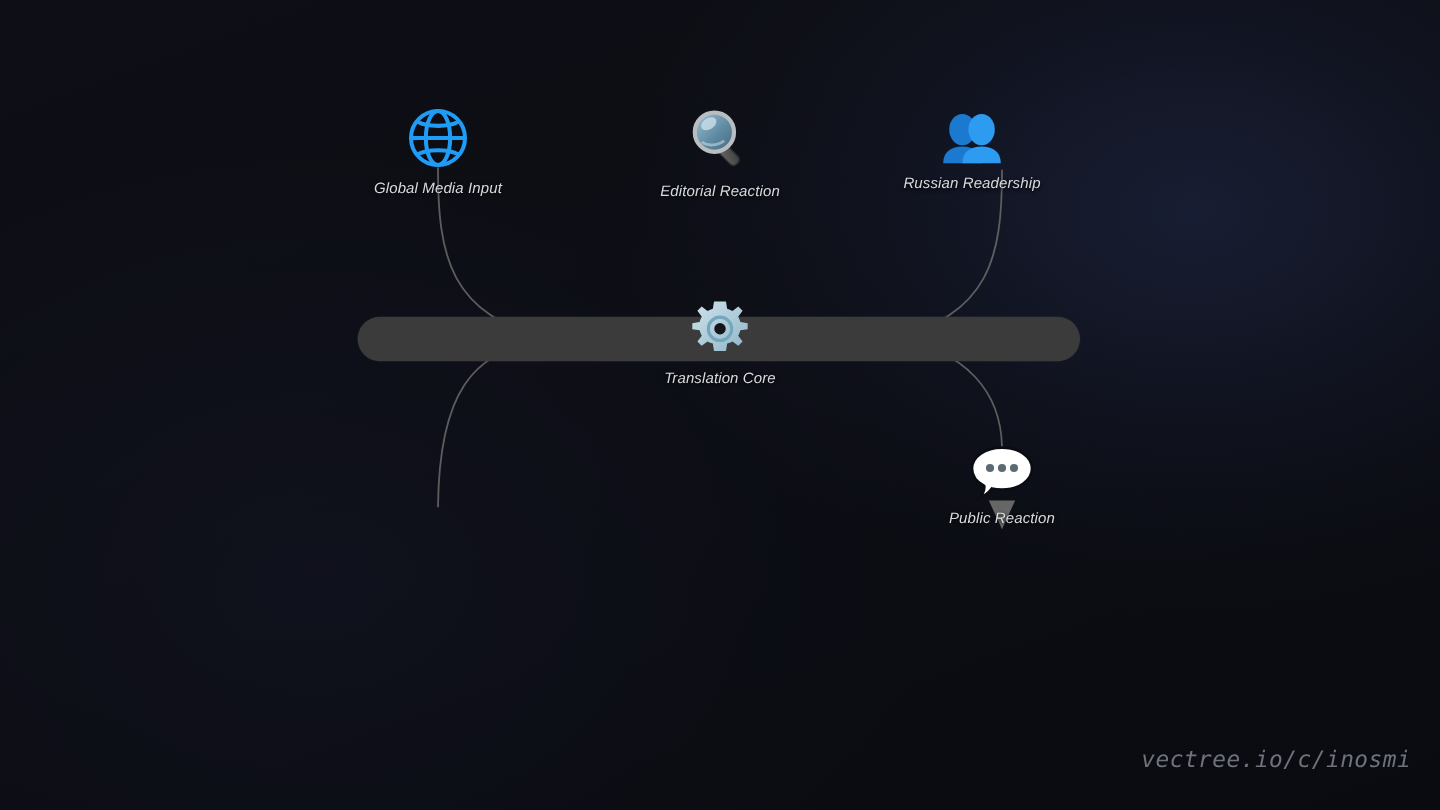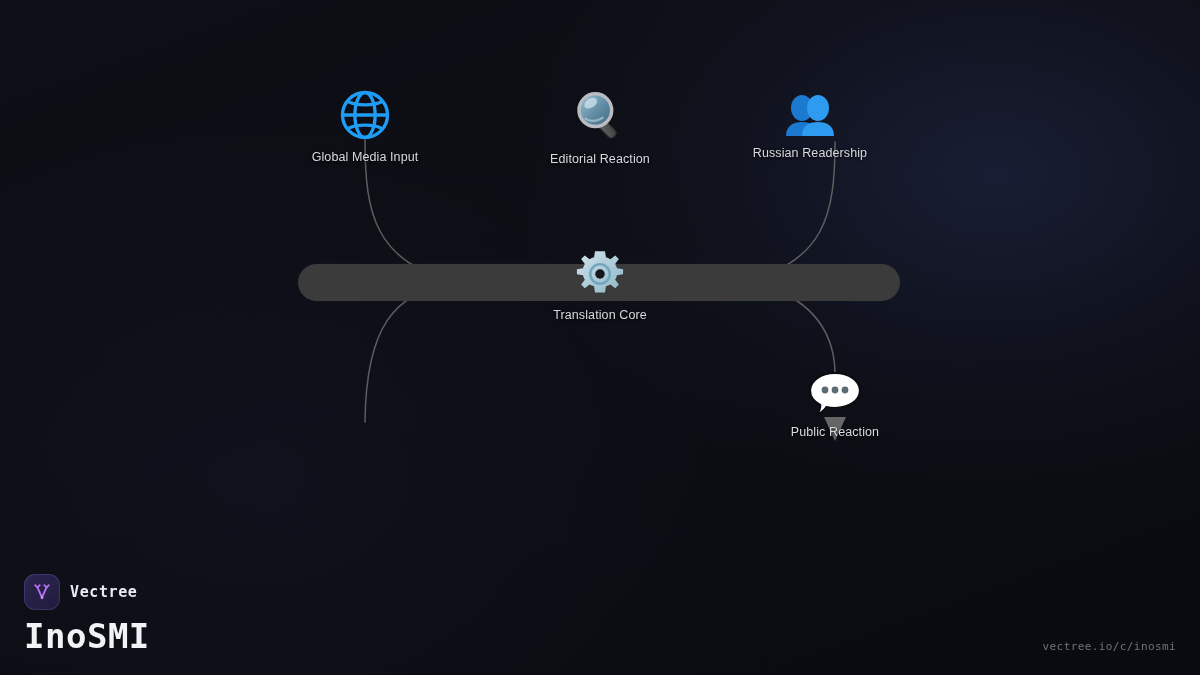--- a/index.html
+++ b/index.html
@@ -10,20 +10,21 @@
   #stage {
     position: relative;
     width: 1200px;
     height: 675px;
     overflow: hidden;
     background:
       radial-gradient(ellipse 620px 430px at 83% 26%, rgba(40,52,95,0.42) 0%, rgba(28,36,68,0.18) 45%, rgba(13,14,20,0) 78%),
       radial-gradient(ellipse 700px 520px at 22% 72%, rgba(22,26,48,0.30) 0%, rgba(13,14,20,0) 72%),
       linear-gradient(160deg, #0e0f16 0%, #0c0d13 55%, #0a0b10 100%);
     font-family: "Liberation Sans", sans-serif;
+    font-style: italic;
     -webkit-font-smoothing: antialiased;
   }
   .curves {
     position: absolute;
     left: 0; top: 0;
     width: 1200px; height: 675px;
     pointer-events: none;
   }
   .bar {
     position: absolute;
@@ -107,23 +108,23 @@
     font-family: "DejaVu Sans Mono", "Liberation Mono", monospace;
     font-size: 34px;
     font-weight: bold;
     color: #f2f3f6;
     letter-spacing: 0.5px;
     line-height: 1;
   }
   .site-url {
     position: absolute;
     right: 24px;
-    top: 640px;
+    top: 622px;
     font-family: "DejaVu Sans Mono", "Liberation Mono", monospace;
-    font-size: 11px;
+    font-size: 19px;
     color: #6e727c;
     letter-spacing: 0.4px;
   }
 </style>
 </head>
 <body>
 
 <div id="stage">
 
   <svg class="curves" viewBox="0 0 1200 675" xmlns="http://www.w3.org/2000/svg">
@@ -217,34 +218,16 @@
       <svg class="svg-ico" width="56" height="46" viewBox="0 0 56 46" xmlns="http://www.w3.org/2000/svg">
         <path d="M28 2 C42 2, 53 9.5, 53 19.5 C53 29.5, 42 37, 28 37 C25 37, 22 36.7, 19.5 36.1 C17 39.5, 13 42.5, 9.5 43.5 C12.5 40, 13.5 36.5, 13.2 34 C7 30.8, 3 25.6, 3 19.5 C3 9.5, 14 2, 28 2 Z" fill="#ffffff" stroke="#0b0c11" stroke-width="2.2"></path>
         <circle cx="18" cy="19" r="3.4" fill="#5c6a74"></circle>
         <circle cx="28" cy="19" r="3.4" fill="#5c6a74"></circle>
         <circle cx="38" cy="19" r="3.4" fill="#5c6a74"></circle>
       </svg>
     </span>
     <span class="label">Public Reaction</span>
   </div>
 
-  <div class="brand">
-    <div class="brand-row">
-      <div class="brand-mark">
-        <svg width="22" height="22" viewBox="0 0 24 24" xmlns="http://www.w3.org/2000/svg">
-          <g stroke="#b56ff0" stroke-width="2" fill="none" stroke-linecap="round">
-            <path d="M7 7 L12 18 L17 7"></path>
-            <path d="M7 7 L4.5 4.5"></path>
-            <path d="M7 7 L9.5 4.5"></path>
-            <path d="M17 7 L14.5 4.5"></path>
-            <path d="M17 7 L19.5 4.5"></path>
-          </g>
-          <circle cx="12" cy="18" r="1.4" fill="#d89cff"></circle>
-        </svg>
-      </div>
-      <span class="brand-name">Vectree</span>
-    </div>
-    <div class="brand-title">InoSMI</div>
-  </div>
 
   <div class="site-url">vectree.io/c/inosmi</div>
 
 </div>
 
 </body></html>

